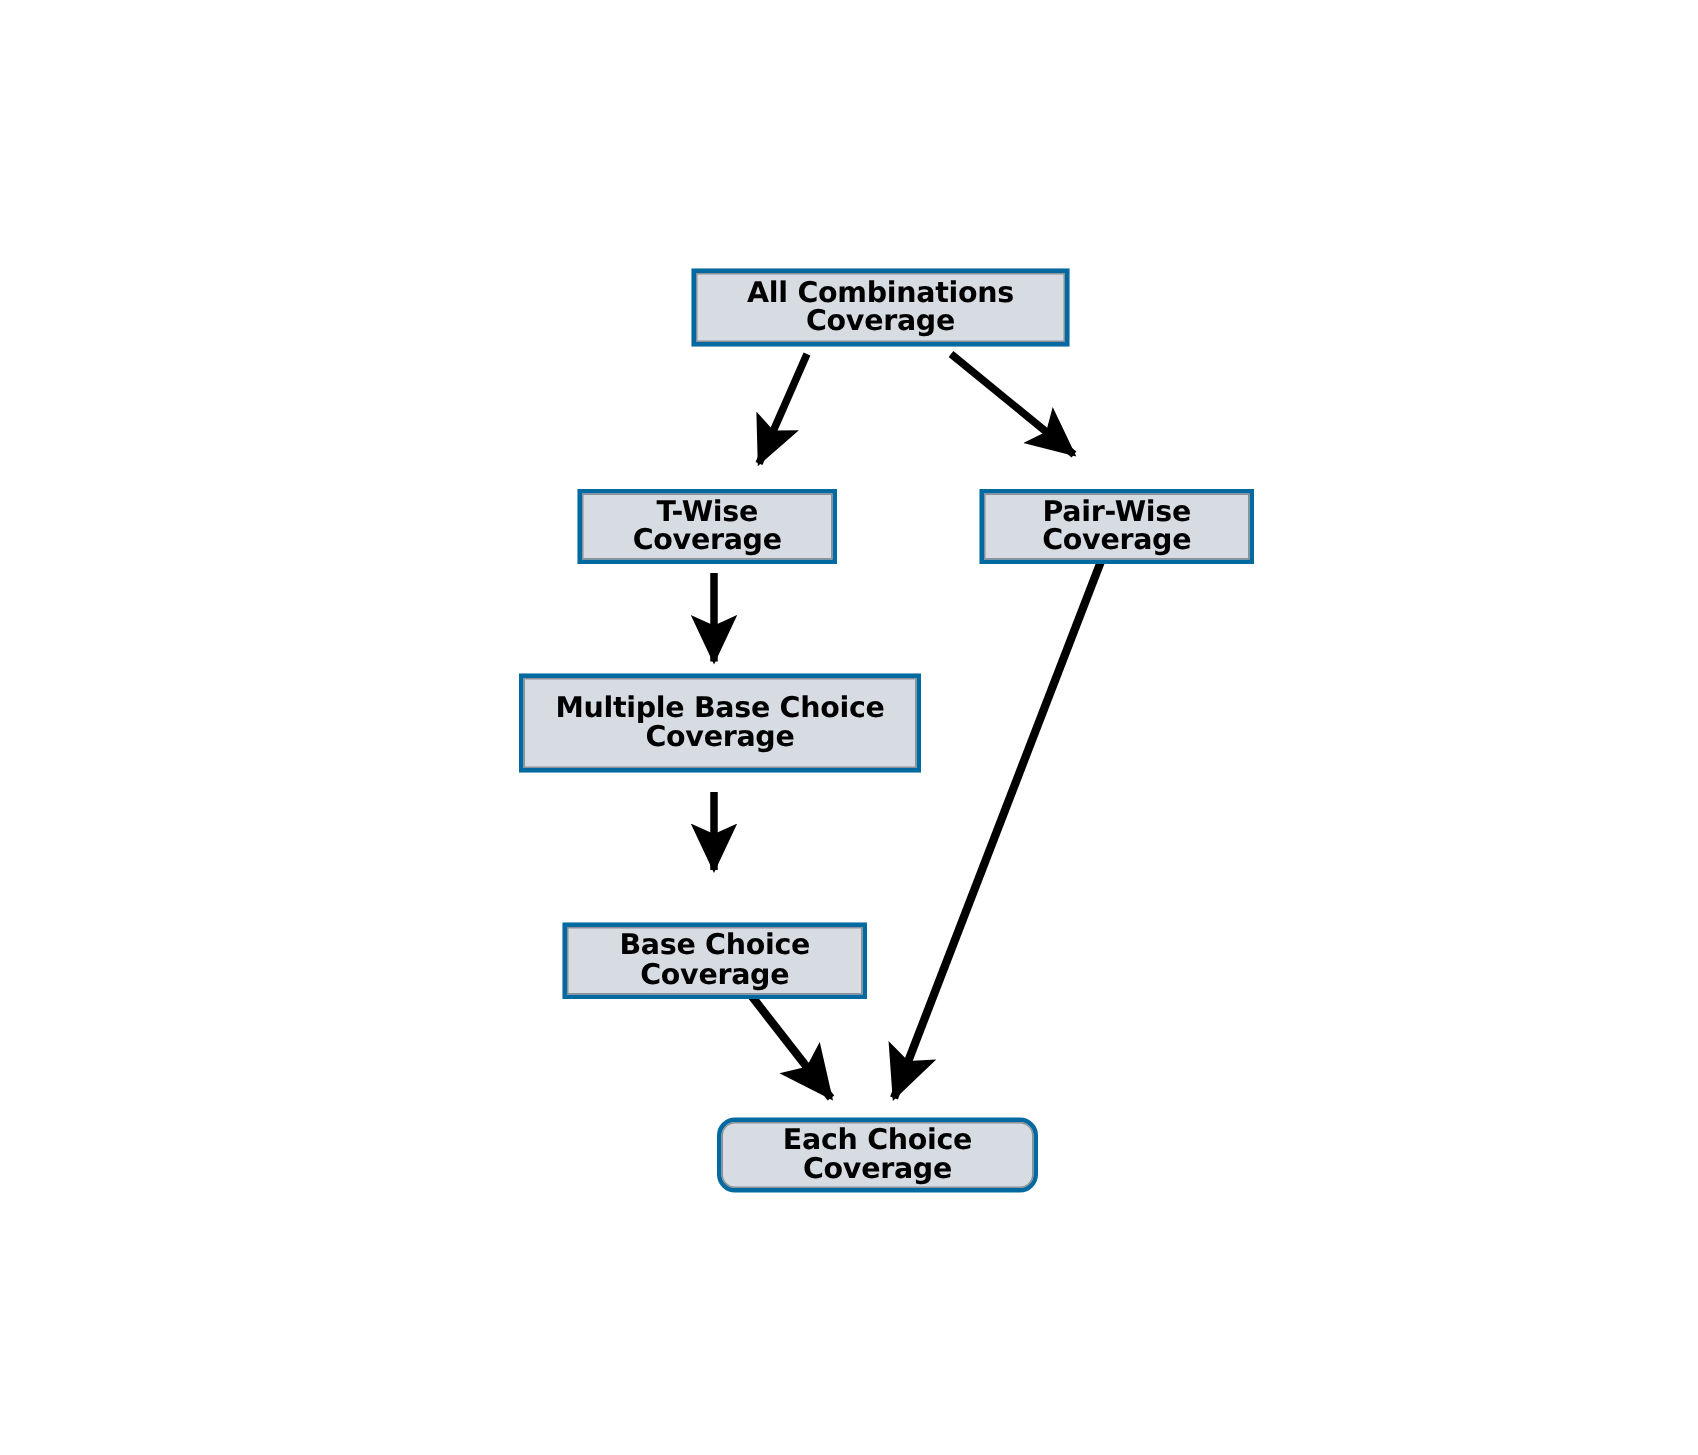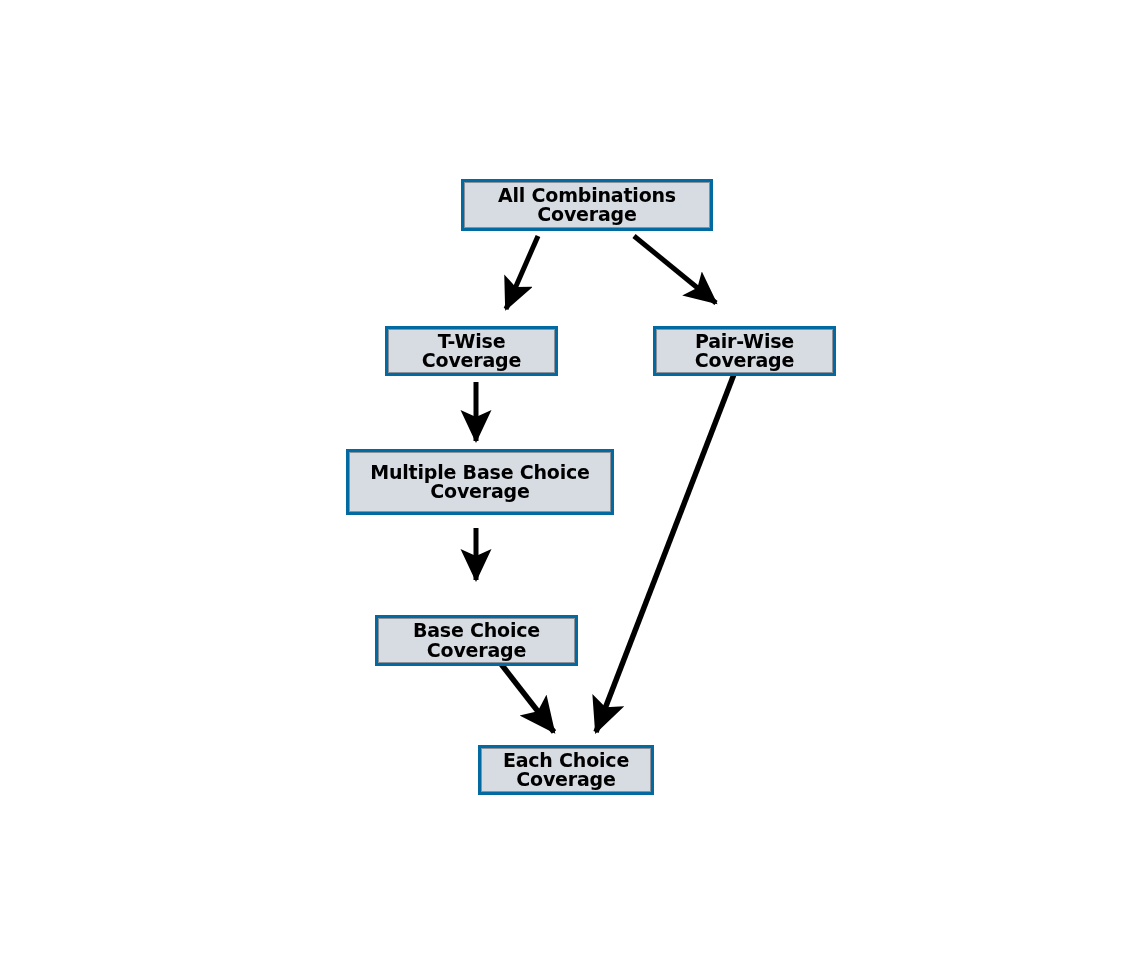--- a/index.html
+++ b/index.html
@@ -67,21 +67,21 @@
     padding: 0 4px;
   }
   .node .label { display: block; white-space: pre-line; }
 
   
   #node-all-combinations { left: 461px; top: 179px; width: 252px; height: 52px; }
   #node-t-wise          { left: 385px; top: 326px; width: 173px; height: 50px; }
   #node-pair-wise       { left: 653px; top: 310px; width: 183px; height: 50px; margin-top: 16px; }
   #node-multiple-base   { left: 346px; top: 449px; width: 268px; height: 66px; }
   #node-base-choice     { left: 375px; top: 615px; width: 203px; height: 51px; }
-  #node-each-choice     { left: 478px; top: 745px; width: 176px; height: 50px; }
+  #node-each-choice     { left: 478px; top: 745px; width: 214px; height: 50px; border-radius: 12px; }
 </style>
 </head>
 <body>
 
 <div id="page">
 
 
   <div class="diagram">
 
     <svg class="svg-layer" viewBox="0 0 1132 970" xmlns="http://www.w3.org/2000/svg">

